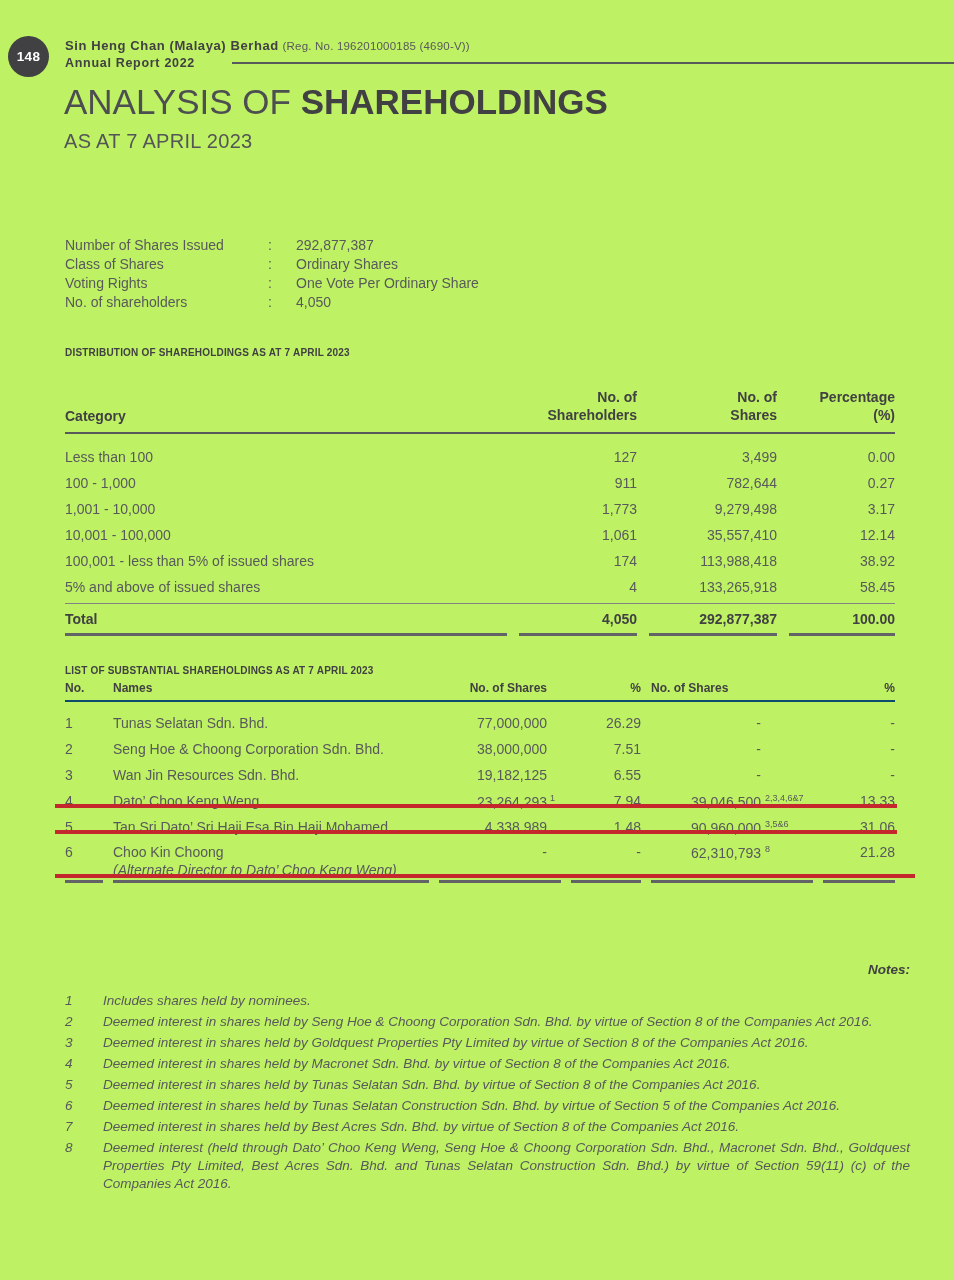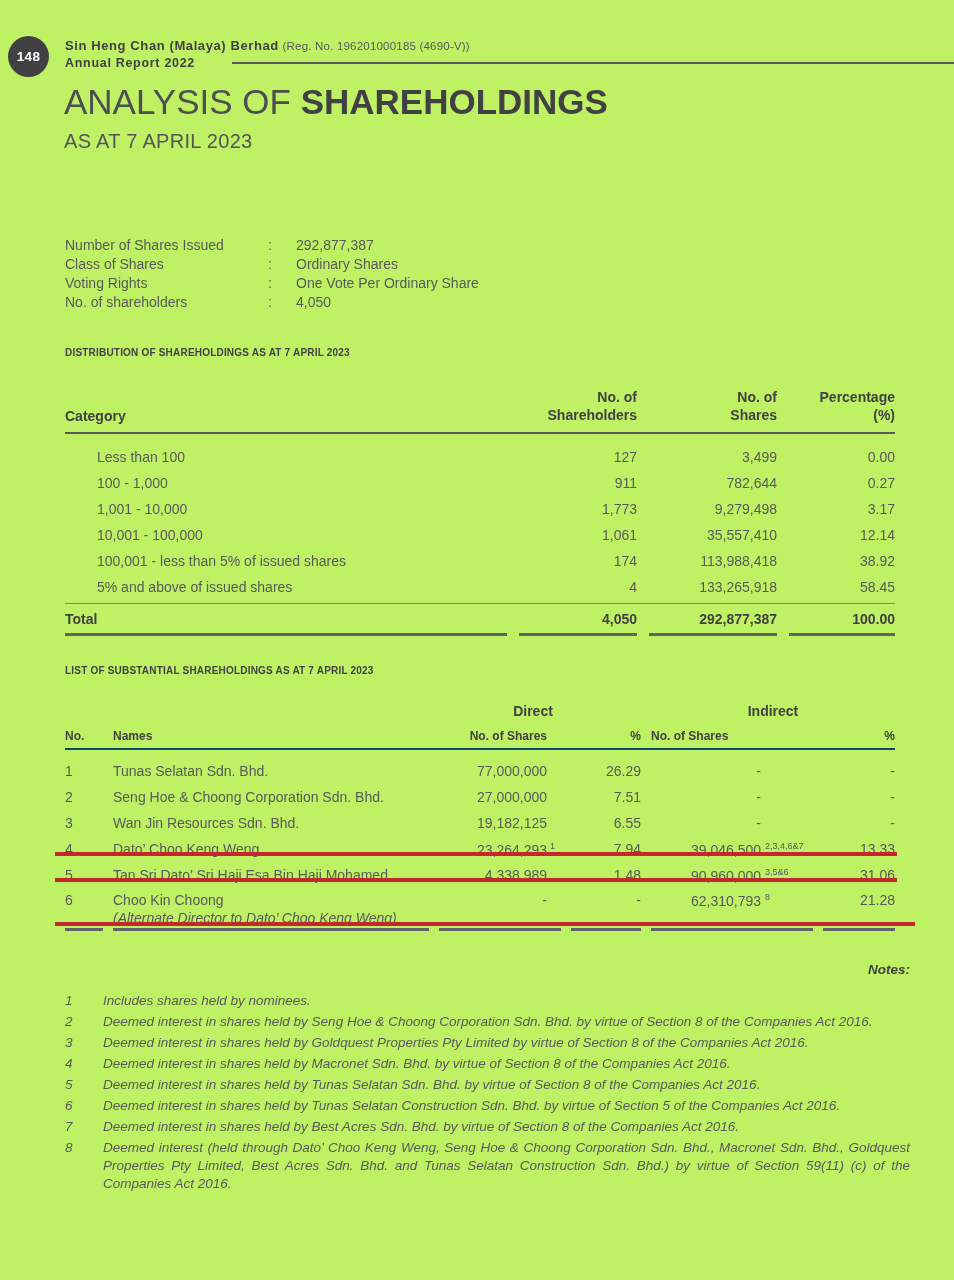--- a/index.html
+++ b/index.html
@@ -34,21 +34,21 @@
   .info-colon { width:28px; }
   .info-value { }
   
   .section-heading { font-size:10px; font-weight:bold; color:#414042; letter-spacing:.2px; }
   
   .dist-section { position:absolute; left:65px; top:347px; width:830px; }
   .dist-grid { display:grid; grid-template-columns:1fr 118px 128px 106px; column-gap:12px; }
   .dist-head { margin-top:30px; padding-bottom:8px; border-bottom:2px solid #58595b;
                font-weight:bold; color:#414042; font-size:14px; align-items:end; }
   .dist-head .num { text-align:right; line-height:18px; }
-  .dist-rows { margin-top:10px;margin-left:32px; }
+  .dist-rows { margin-top:10px; }
   .dist-row { height:26px; align-items:center; font-size:14px; }
   .dist-row .num { text-align:right; }
   .rule-thin { border-top:1px solid #808285; margin-top:3px; }
   .total-row { height:29px; font-weight:bold; color:#414042; }
   .rule-thick div { border-top:3px solid #626366; }
   
   .sub-section { position:absolute; left:65px; top:665px; width:830px; }
   .sub-grid { display:grid; grid-template-columns:38px 1fr 122px 70px 162px 72px; column-gap:10px; }
   .sub-grouphead { margin-top:22px; font-weight:bold; color:#414042; font-size:14px; height:26px; align-items:center; }
   .span-direct { grid-column:3/5; text-align:center; padding-right:14px; }
@@ -197,26 +197,20 @@
       <div></div>
         <div></div>
         <div></div>
         <div></div>
     </div>
   </div>
 
   <div class="sub-section">
     <div class="section-heading">LIST OF SUBSTANTIAL SHAREHOLDINGS AS AT 7 APRIL 2023</div>
 
-    <div class="sub-grid sub-grouphead">
-      <div></div>
-      <div></div>
-      <div class="span-direct">Direct</div>
-      <div class="span-indirect">Indirect</div>
-    </div>
 
     <div class="sub-grid sub-head">
       <div>No.</div>
       <div>Names</div>
       <div class="head-right-sm">No. of Shares</div>
       <div class="cell-pct">%</div>
       <div>No. of Shares</div>
       <div class="cell-pct">%</div>
     </div>
 
@@ -225,21 +219,21 @@
         <div>1</div>
         <div class="name-main">Tunas Selatan Sdn. Bhd.</div>
         <div class="cell-shares"><span>77,000,000</span><span class="sup-box-sm"></span></div>
         <div class="cell-pct">26.29</div>
         <div class="cell-shares"><span>-</span><span class="sup-box-lg"></span></div>
         <div class="cell-pct">-</div>
       </div>
       <div class="sub-grid sub-row">
         <div>2</div>
         <div class="name-main">Seng Hoe &amp; Choong Corporation Sdn. Bhd.</div>
-        <div class="cell-shares"><span>27,000,000</span><span class="sup-box-sm"></span></div>
+        <div class="cell-shares"><span>38,000,000</span><span class="sup-box-sm"></span></div>
         <div class="cell-pct">7.51</div>
         <div class="cell-shares"><span>-</span><span class="sup-box-lg"></span></div>
         <div class="cell-pct">-</div>
       </div>
       <div class="sub-grid sub-row">
         <div>3</div>
         <div class="name-main">Wan Jin Resources Sdn. Bhd.</div>
         <div class="cell-shares"><span>19,182,125</span><span class="sup-box-sm"></span></div>
         <div class="cell-pct">6.55</div>
         <div class="cell-shares"><span>-</span><span class="sup-box-lg"></span></div>

